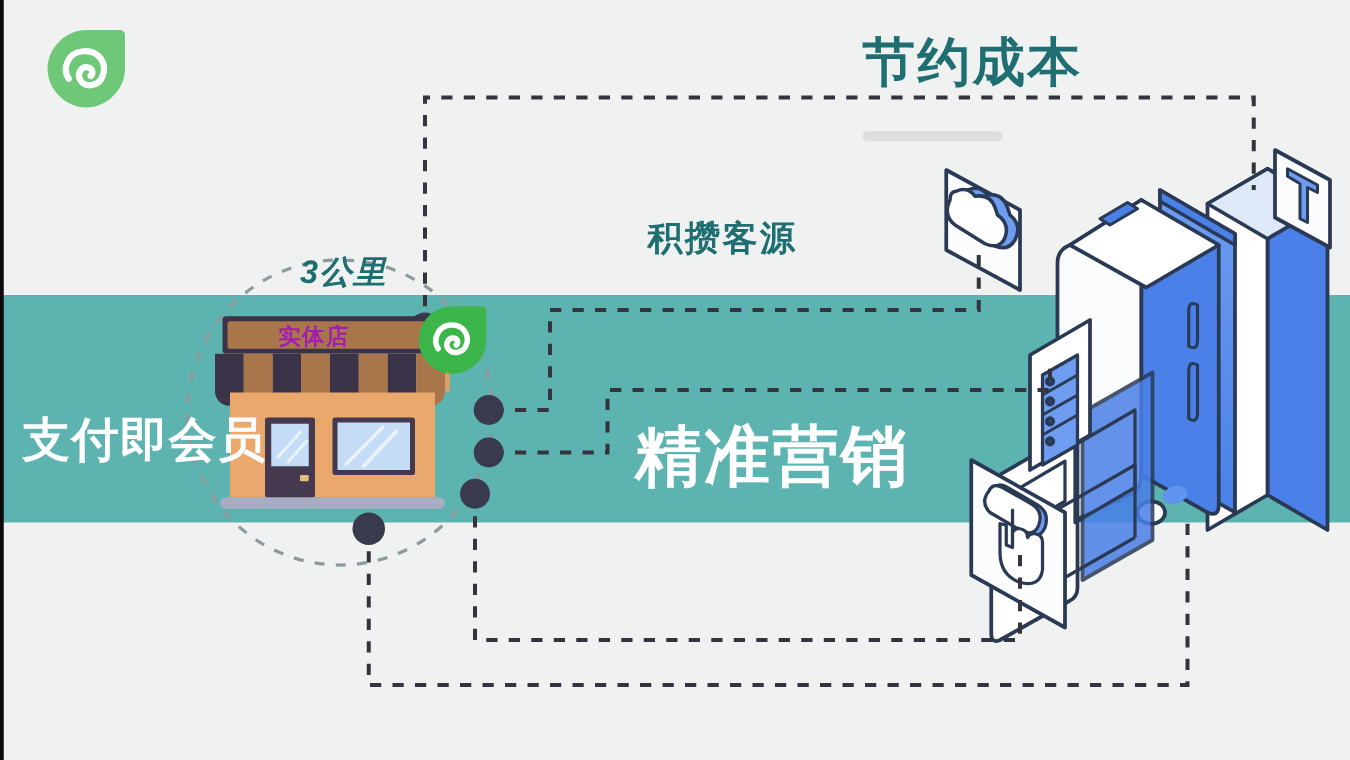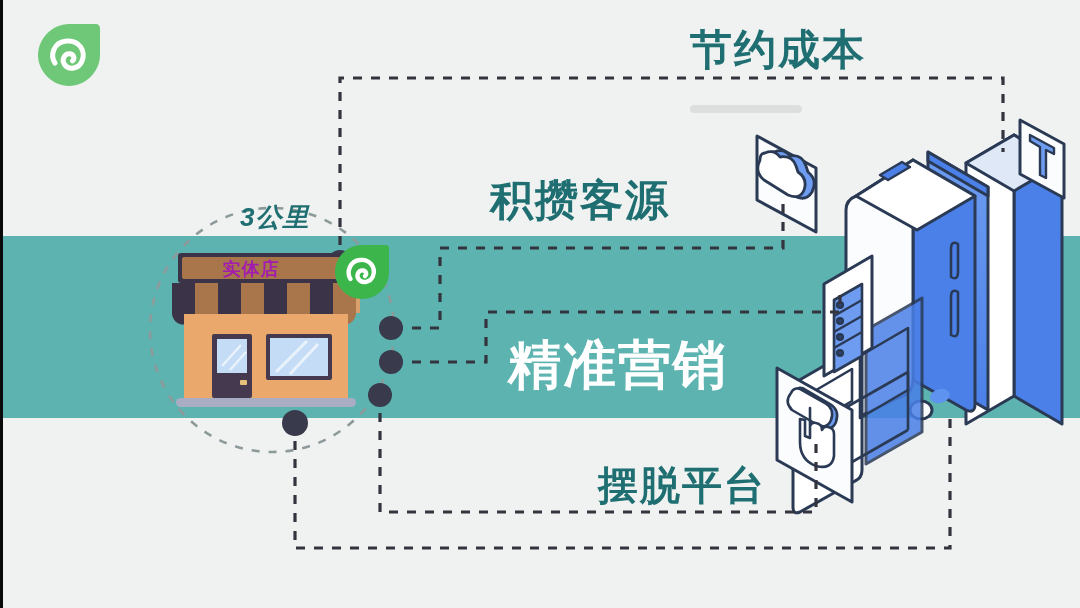--- a/index.html
+++ b/index.html
@@ -18,21 +18,21 @@
   }
   
   #logo{position:absolute;left:36px;top:22px;width:66px;height:66px;}
   
   .label{
     position:absolute;font-weight:bold;letter-spacing:2px;white-space:nowrap;
   }
   .label-teal{color:#1f6f72;}
   .label-white{color:#ffffff;}
   #lbl-cost{left:690px;top:22px;font-size:42px;}
-  #lbl-source{left:490px;top:172px;font-size:43px;}
+  #lbl-source{left:518px;top:172px;font-size:28px;}
   #lbl-market{left:508px;top:330px;font-size:53px;}
   #lbl-platform{left:598px;top:458px;font-size:40px;}
   #lbl-member{left:18px;top:327px;font-size:38px;letter-spacing:1px;}
   #lbl-km{left:240px;top:200px;font-size:26px;font-weight:bold;color:#1f6f72;letter-spacing:1px;font-style:italic;}
   
   #store{position:absolute;left:168px;top:248px;width:196px;height:168px;}
   #store-sign-text{
     position:absolute;left:168px;top:255px;width:166px;height:28px;
     display:flex;align-items:center;justify-content:center;
     color:#a21caf;font-size:18px;font-weight:bold;letter-spacing:1px;
@@ -226,17 +226,17 @@
   <svg id="logo" viewBox="0 0 66 66">
     <path d="M33,2 C49.5,2 64,16.5 64,33 C64,49.5 49.5,64 33,64 L6,64 C3.8,64 2,62.2 2,60 L2,33 C2,16.5 16.5,2 33,2 Z" transform="rotate(180 33 33)" fill="#6ec878"></path>
     <g fill="none" stroke="#ffffff" stroke-width="5" stroke-linecap="round">
       <path d="M19,41 C13.5,33 18,20 30.5,19 C43.5,18 50,29 46,39 C43,47 32.5,48.5 28.5,42.5 C25.2,37.6 28.5,31.2 33.8,31.8 C37.8,32.2 39.2,36.5 36.5,38.8"></path>
     </g>
   </svg>
 
   <div class="label label-teal" id="lbl-cost">节约成本</div>
   <div class="label label-teal" id="lbl-source">积攒客源</div>
   <div class="label label-white" id="lbl-market">精准营销</div>
-  <div class="label label-teal" id="lbl-platform">摆脱平台</div>
+  <div class="label label-white" id="lbl-member">支付即会员</div>
   <div class="label" id="lbl-km">3公里</div>
 
   <div id="left-edge"></div>
 </div>
 
 </body></html>

